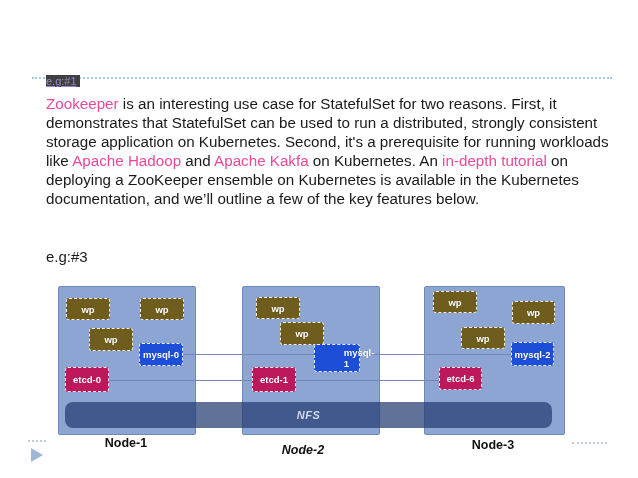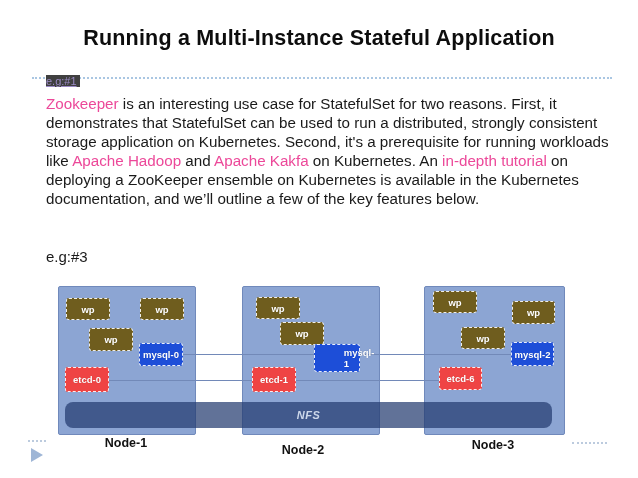--- a/index.html
+++ b/index.html
@@ -43,54 +43,53 @@
 
   .pod {
     position:absolute; z-index:3; box-sizing:border-box;
     border:1.5px dashed rgba(255,255,255,0.9); border-radius:3px;
     color:#ffffff; font-size:9.5px; font-weight:bold;
     display:flex; align-items:center; justify-content:center;
     text-shadow:0 0 1px rgba(0,0,0,0.25);
   }
   .pod-wp    { background:#6f5d1e; }
   .pod-mysql { background:#1d4ed8; }
-  .pod-etcd  { background:#ef4444; }
+  .pod-etcd  { background:#be185d; }
 
   .nfs-bar {
     position:absolute; left:65px; top:402px; width:487px; height:26px;
     background:rgba(36,60,112,0.72); border-radius:8px; z-index:4;
   }
   .nfs-label {
     position:absolute; left:50%; top:50%; transform:translate(-50%,-50%);
     color:#cdd8ea; font-size:11px; font-weight:bold; letter-spacing:0.5px;font-style:italic;
   }
   .node-label {
     position:absolute; width:90px; text-align:center; z-index:5;
     font-size:12.5px; font-weight:bold; color:#111111;
   }
   .label-1 { left:81px;  top:436px; }
-  .label-2 { left:258px; top:443px; }
+  .label-2 { left:258px; top:443px;font-style:italic; }
   .label-3 { left:448px; top:438px; }
 
   .play-triangle {
     position:absolute; left:31px; top:448px; width:0; height:0; z-index:5;
     border-left:12px solid #9fb6d6;
     border-top:7.5px solid transparent;
     border-bottom:7.5px solid transparent;
   }
   .dotted-frag { position:absolute; height:0; border-top:2px dotted #bccbde; }
   .frag-left  { left:28px;  top:440px; width:18px; }
   .frag-right { left:572px; top:442px; width:35px; }
 </style>
 </head>
 <body>
 
 <div class="slide">
 
-  <div class="title">Running a Multi-Instance Stateful Application</div>
 
   <div class="dotted-top"></div>
 
   <span class="eg1">e.g:#1</span>
 
   <div class="body-text">
     <span class="link">Zookeeper</span><span> is an interesting use case for StatefulSet for two reasons. First, it demonstrates that StatefulSet can be used to run a distributed, strongly consistent storage application on Kubernetes. Second, it's a prerequisite for running workloads like </span><span class="link">Apache Hadoop</span><span> and </span><span class="link">Apache Kakfa</span><span> on Kubernetes. An </span><span class="link">in-depth tutorial</span><span> on deploying a ZooKeeper ensemble on Kubernetes is available in the Kubernetes documentation, and we’ll outline a few of the key features below.</span>
   </div>
 
   <div class="eg2">e.g:#3</div>

